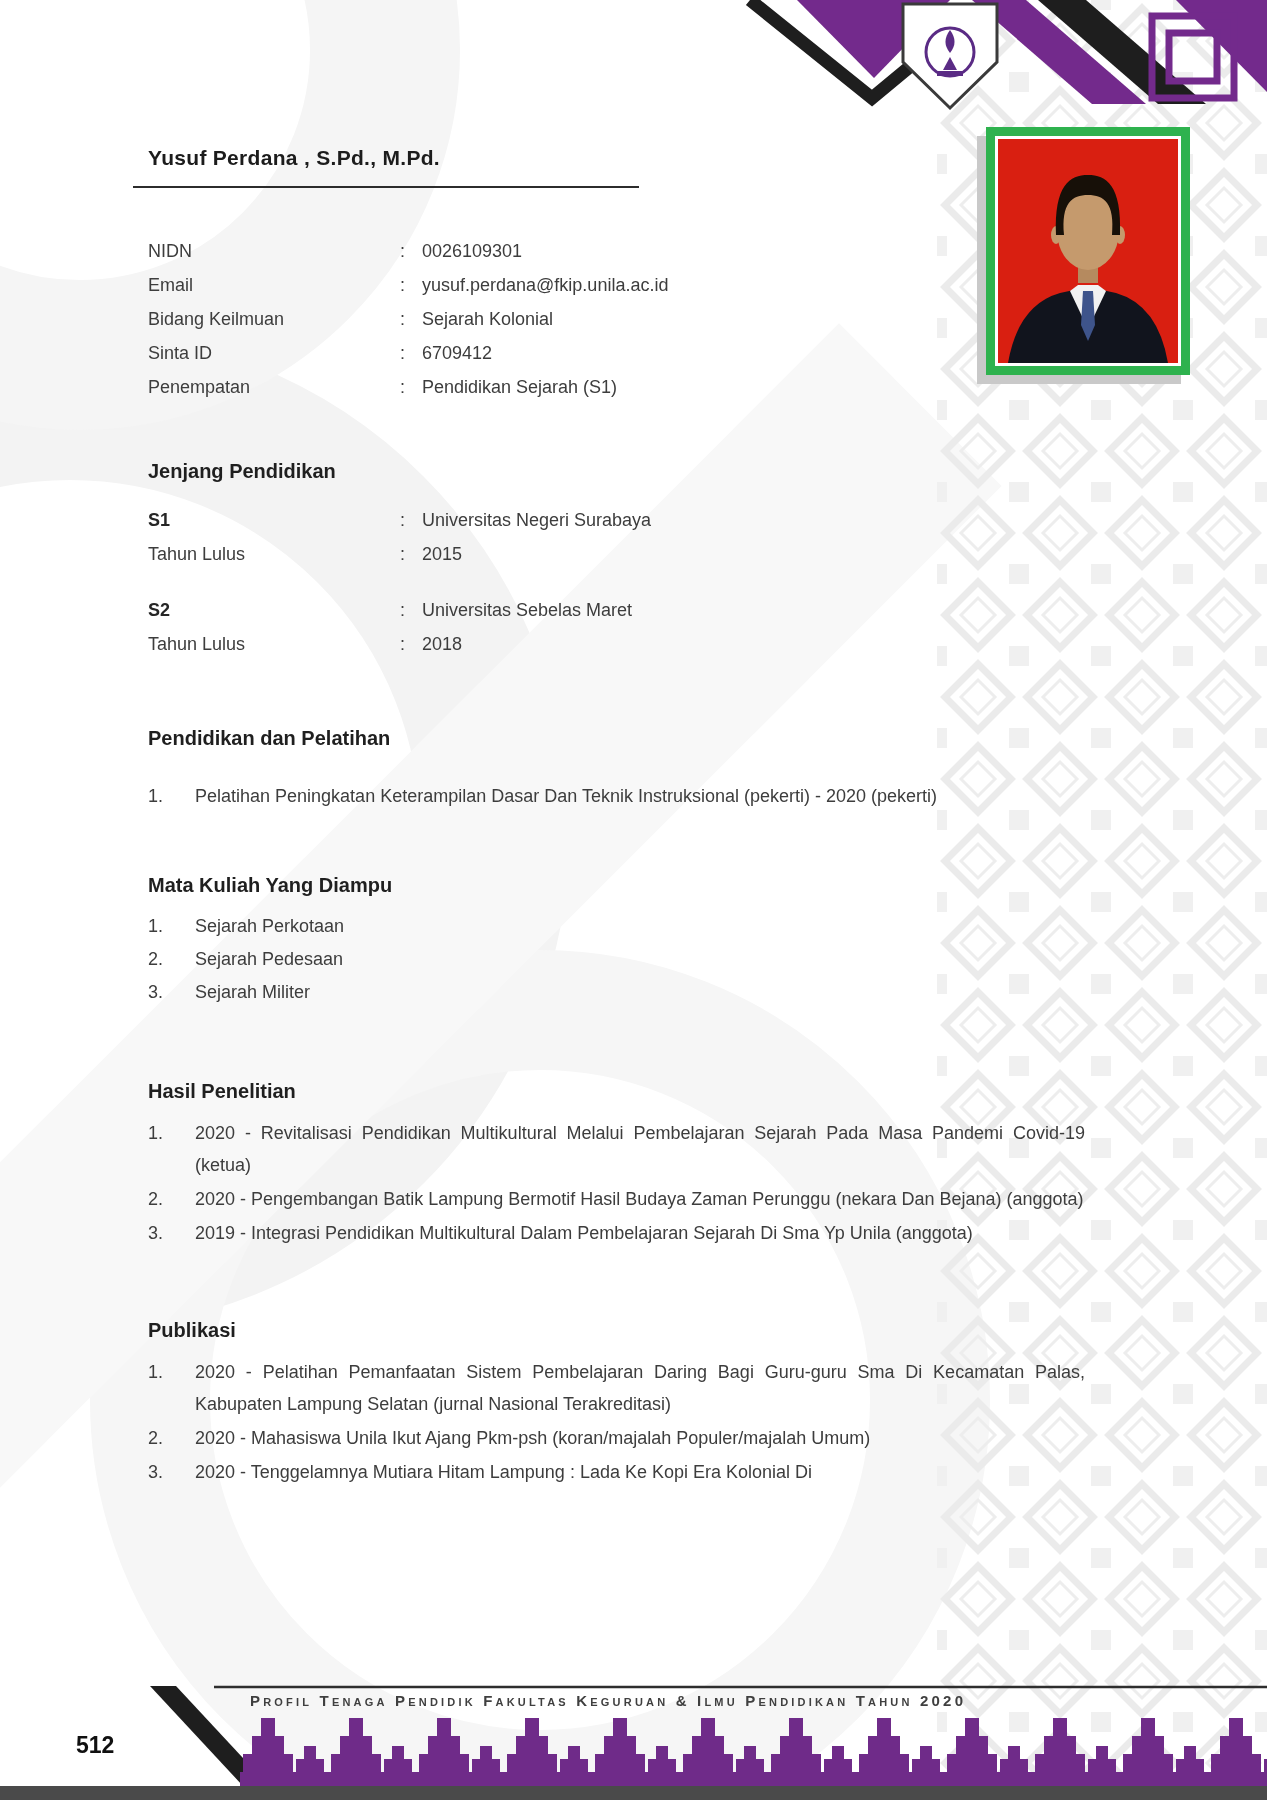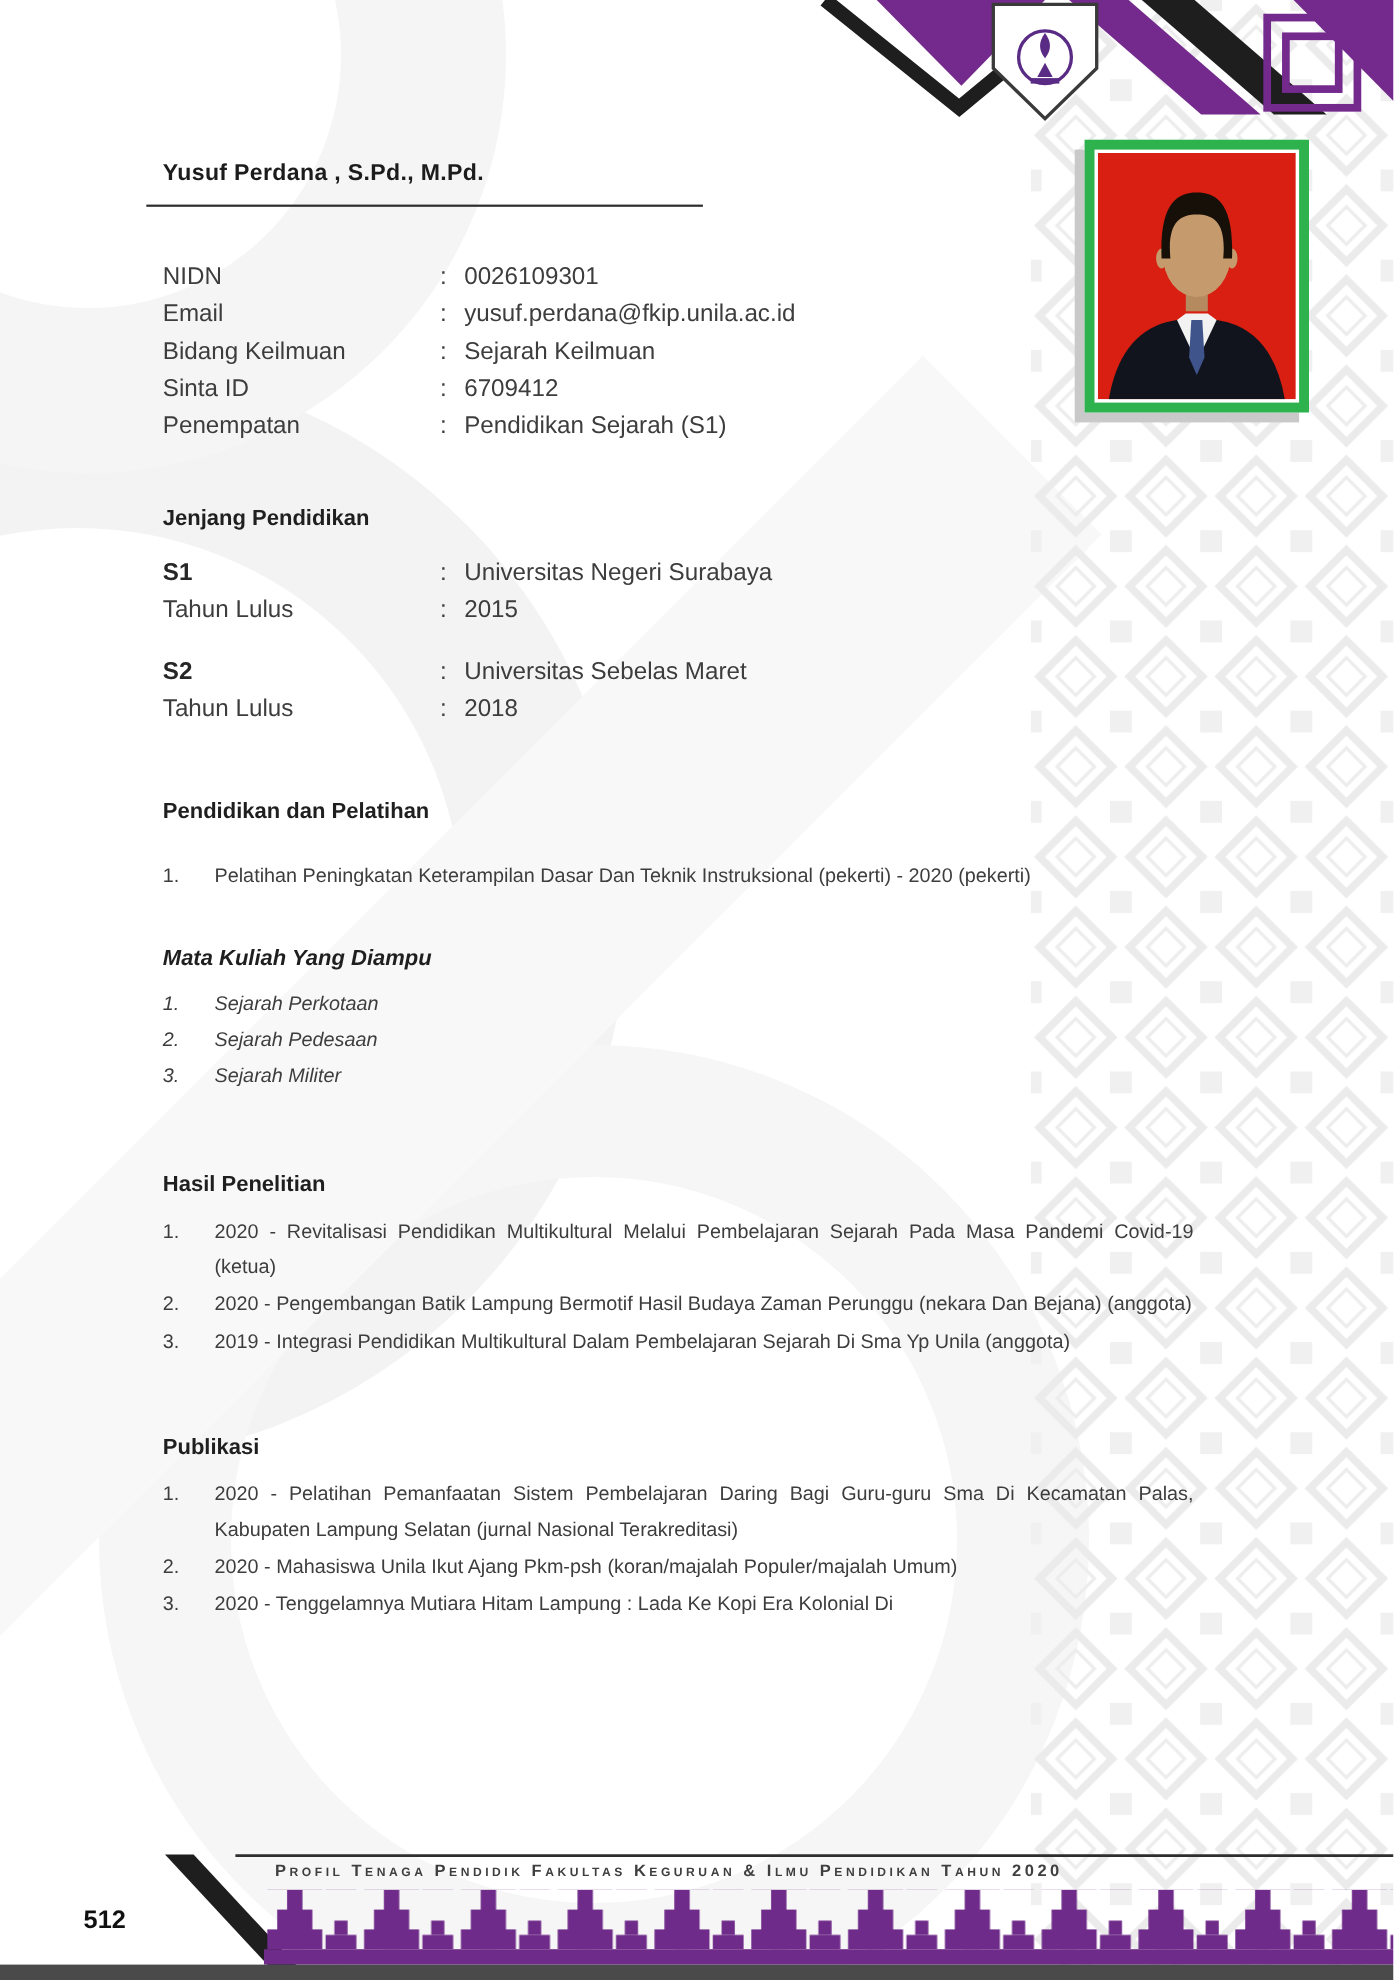--- a/index.html
+++ b/index.html
@@ -26,35 +26,35 @@
                 box-shadow:-9px 9px 0 0 #c9c9c9; }
   .photo-wrap svg { display:block; margin:3px; }
 
   
   .content { position:absolute; left:148px; top:146px; width:937px; z-index:5; }
 
   .name { font-size:21px; font-weight:700; color:#1c1c1c; letter-spacing:.3px; }
   .name-underline { width:506px; height:2px; background:#2c2c2c; margin:16px 0 0 -15px; }
 
   .fields { margin-top:46px; }
-  .frow { display:flex; line-height:34px; font-size:22px; color:#3d3d3d;justify-content:center; }
+  .frow { display:flex; line-height:34px; font-size:18px; color:#3d3d3d;justify-content:center; }
   .frow .lab { width:252px; flex:none; }
   .frow .col { width:22px; flex:none; }
   .frow .val { flex:1; }
   .frow .b   { font-weight:700; color:#262626; }
 
   h2.sec { font-size:20px; font-weight:700; color:#1f1f1f; }
 
   .sec-education { margin-top:56px; }
   .edu-entry { margin-top:20px; }
   .edu-entry + .edu-entry { margin-top:22px; }
 
   .sec-training  h2 { margin-bottom:30px; }
   .sec-training  { margin-top:66px; }
-  .sec-courses   { margin-top:48px;font-style:italic; }
+  .sec-courses   { margin-top:62px; }
   .sec-courses  h2 { margin-bottom:14px; }
   .sec-research  { margin-top:72px; }
   .sec-research h2 { margin-bottom:14px;margin-top:31px; }
   .sec-publications { margin-top:70px; }
   .sec-publications h2 { margin-bottom:14px; }
 
   .nrow { display:flex; font-size:18px; line-height:32px; color:#3d3d3d; margin-bottom:2px; }
   .nrow .num { width:47px; flex:none; }
   .nrow .txt { flex:1; text-align:justify; }
   .sec-courses .nrow { line-height:31px; }
@@ -139,21 +139,21 @@
 
         <div class="frow">
           <span class="lab">Email</span>
           <span class="col">:</span>
           <span class="val">yusuf.perdana@fkip.unila.ac.id</span>
         </div>
 
         <div class="frow">
           <span class="lab">Bidang Keilmuan</span>
           <span class="col">:</span>
-          <span class="val">Sejarah Keilmuan</span>
+          <span class="val">Sejarah Kolonial</span>
         </div>
 
         <div class="frow">
           <span class="lab">Sinta ID</span>
           <span class="col">:</span>
           <span class="val">6709412</span>
         </div>
 
         <div class="frow">
           <span class="lab">Penempatan</span>

